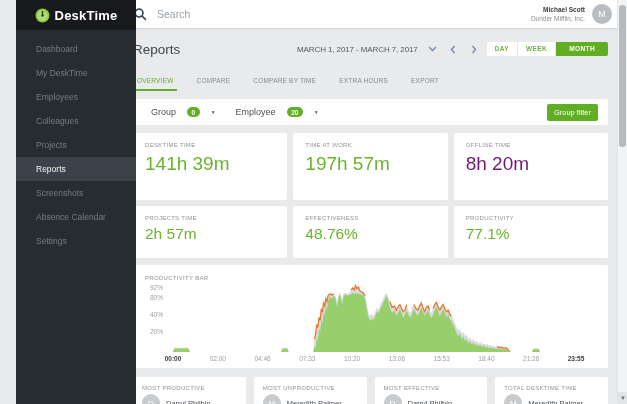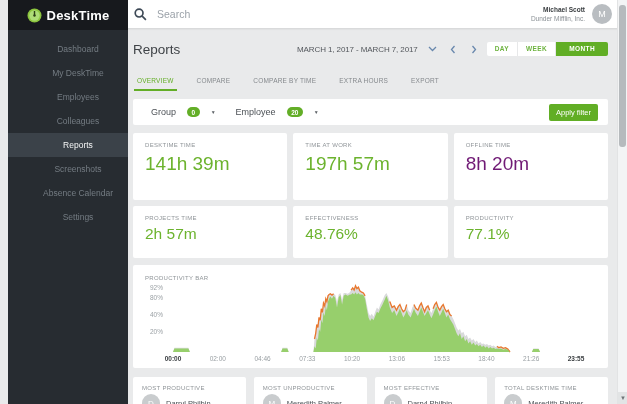--- a/index.html
+++ b/index.html
@@ -1,24 +1,24 @@
 <!DOCTYPE html>
 <html><head>
 <meta charset="utf-8">
 <style>
   * { margin:0; padding:0; box-sizing:border-box; }
   html,body { width:627px; height:404px; overflow:hidden; }
   body { font-family:"Liberation Sans",sans-serif; background:#e9eaeb; }
   .app { position:relative; width:627px; height:404px; }
 
   
-  .sidebar { position:absolute; left:8px; top:0; width:120px; height:404px; background:#272c31; z-index:3; }
+  .sidebar { position:absolute; left:16px; top:0; width:120px; height:404px; background:#272c31; z-index:3; }
   .logo { height:30px; background:#17191d; display:flex; align-items:center; justify-content:center; gap:5px; }
   .logo-text { color:#fff; font-weight:bold; font-size:13px; letter-spacing:.2px; }
-  .menu { padding-top:7px;text-align:center; }
+  .menu { padding-top:7px; }
   .menu-item { height:24px; line-height:24px; padding-left:20px; font-size:8.5px; color:#747c83; cursor:pointer; }
   .menu-item.active { background:#3b4249; color:#f5f6f6; }
 
   
   .main { position:absolute; left:120px; top:0; right:0; height:404px; }
   .topbar { position:relative; height:28px; background:#fff; display:flex; align-items:center; padding:0 15px 0 14px; box-shadow:0 1px 2px rgba(0,0,0,.10); z-index:2; }
   .search-icon { width:13px; height:13px; margin-right:10px; }
   .search-input { border:none; outline:none; font-size:10.5px; color:#4c5156; flex:1; font-family:"Liberation Sans",sans-serif; }
   .search-input::placeholder { color:#9ba2a9; }
   .user { text-align:right; line-height:1.4; }
@@ -87,20 +87,21 @@
         <line x1="7.5" y1="7.5" x2="7.5" y2="3" stroke="#2d4016" stroke-width="1.4"></line>
         <circle cx="7.5" cy="7.5" r="1.2" fill="#2d4016"></circle>
       </svg>
       <span class="logo-text">DeskTime</span>
     </div>
     <div class="menu">
       <div class="menu-item">Dashboard</div>
       <div class="menu-item">My DeskTime</div>
       <div class="menu-item">Employees</div>
       <div class="menu-item">Colleagues</div>
+      <div class="menu-item">Projects</div>
       <div class="menu-item active">Reports</div>
       <div class="menu-item">Screenshots</div>
       <div class="menu-item">Absence Calendar</div>
       <div class="menu-item">Settings</div>
     </div>
   </div>
 
   <div class="main">
     <div class="topbar">
       <svg class="search-icon" viewBox="0 0 14 14">
@@ -149,21 +150,21 @@
         <div class="tab">EXPORT</div>
       </div>
 
       <div class="filterbar">
         <span class="filter-label">Group</span>
         <span class="badge">0</span>
         <span class="caret">▼</span>
         <span class="filter-label filter-group2">Employee</span>
         <span class="badge">20</span>
         <span class="caret">▼</span>
-        <button class="apply-btn">Apply filter</button>
+        <button class="apply-btn">Group filter</button>
       </div>
 
       <div class="cards-row row1">
         <div class="card">
           <div class="card-label">DESKTIME TIME</div>
           <div class="card-value">141h 39m</div>
         </div>
         <div class="card">
           <div class="card-label">TIME AT WORK</div>
           <div class="card-value">197h 57m</div>

